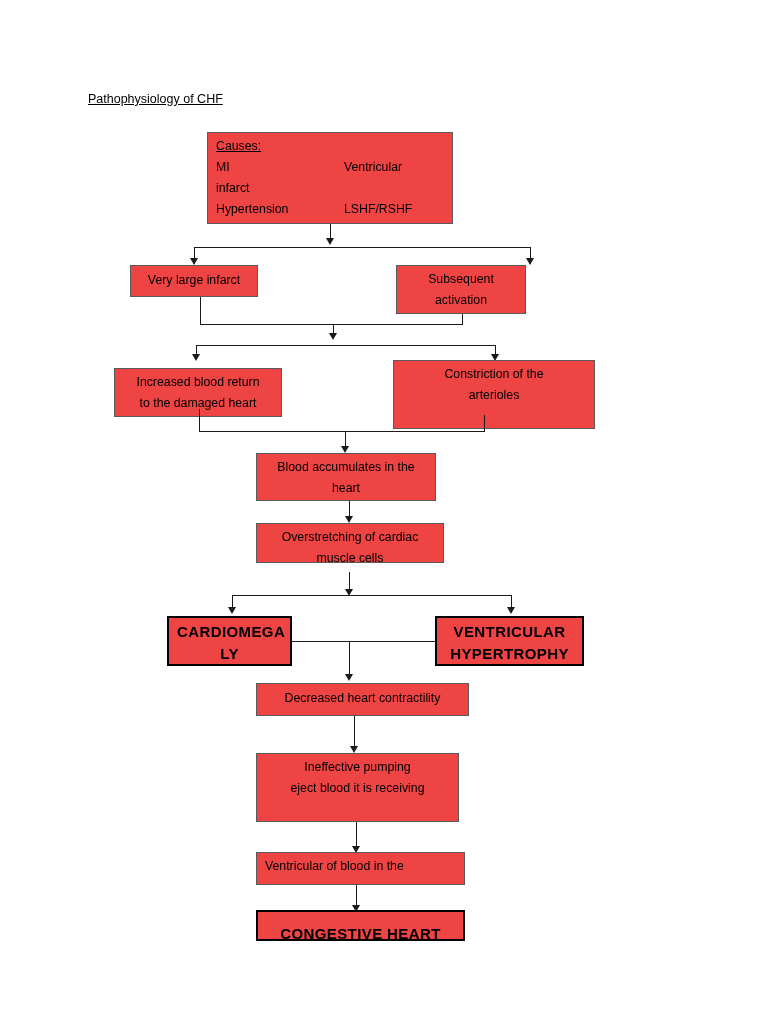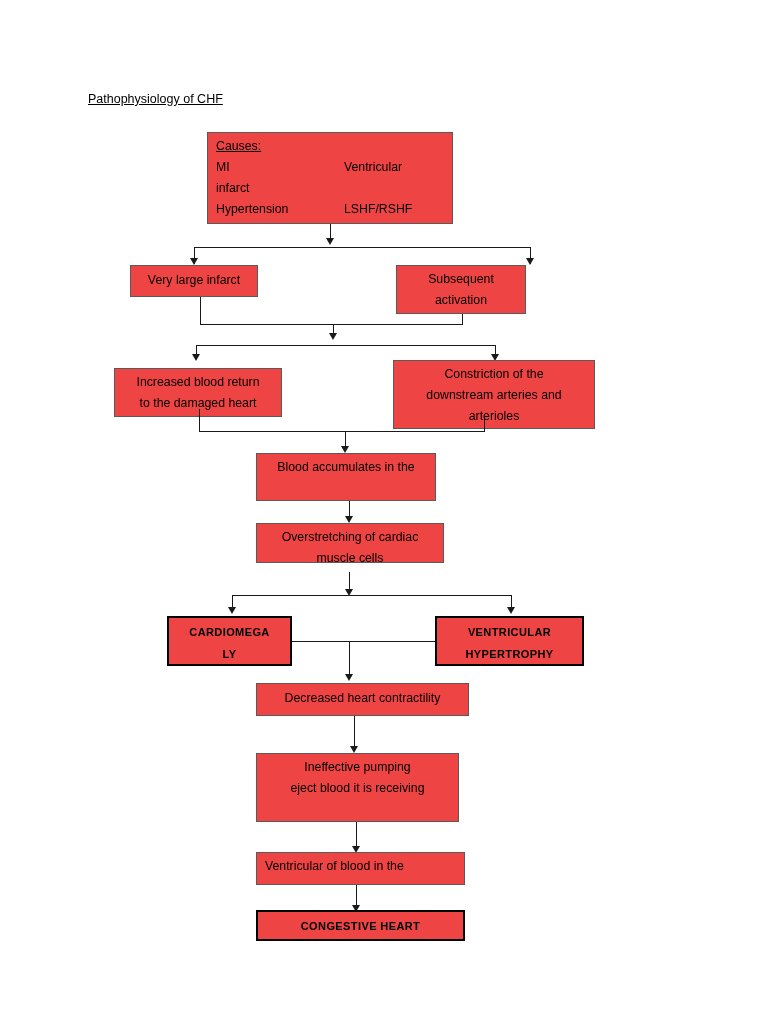--- a/index.html
+++ b/index.html
@@ -48,21 +48,21 @@
     text-align: center;
   }
   .box.strong {
     border: 2px solid #000000;
     font-weight: bold;
     letter-spacing: 0.4px;
   }
   .box.strong .inner {
     text-align: center;
     line-height: 22px;
-    font-size: 11px;
+    font-size: 15px;
   }
 
   
   .causes-title {
     text-decoration: underline;
   }
   .cause-row {
     position: relative;
     white-space: nowrap;
   }
@@ -151,34 +151,34 @@
   <div class="box center" style="left:114px; top:360px; width:168px; height:49px;margin-top:8px;">
     <div class="inner" style="padding-top:3px;">
       <div>Increased blood return</div>
       <div>to the damaged heart</div>
     </div>
   </div>
 
   <div class="box center" style="left:393px; top:360px; width:202px; height:69px;">
     <div class="inner" style="padding-top:3px;">
       <div>Constriction of the</div>
-      <div>downstream arteries and</div>
       <div>arterioles</div>
     </div>
   </div>
 
   <div class="line-v" style="left:199px; top:409px; height:22px;"></div>
   <div class="line-v" style="left:484px; top:415px; height:16px;"></div>
   <div class="line-h" style="left:199px; top:431px; width:286px;"></div>
   <div class="line-v" style="left:345px; top:431px; height:18px;"></div>
   <div class="arrow-down" style="left:341px; top:446px;"></div>
 
   <div class="box center" style="left:256px; top:453px; width:180px; height:48px;">
     <div class="inner" style="padding-top:3px;">
       <div>Blood accumulates in the</div>
+      <div>heart</div>
     </div>
   </div>
 
   <div class="line-v" style="left:349px; top:501px; height:17px;"></div>
   <div class="arrow-down" style="left:345px; top:516px;"></div>
 
   <div class="box center" style="left:256px; top:523px; width:188px; height:40px;">
     <div class="inner" style="padding-top:3px;">
       <div>Overstretching of cardiac</div>
       <div>muscle cells</div>
@@ -233,18 +233,18 @@
   <div class="box" style="left:256px; top:852px; width:209px; height:33px;">
     <div class="inner" style="padding-top:3px;">
       <div>Ventricular of blood in the</div>
     </div>
   </div>
 
   <div class="line-v" style="left:356px; top:885px; height:24px;"></div>
   <div class="arrow-down" style="left:352px; top:905px;"></div>
 
   <div class="box strong" style="left:256px; top:910px; width:209px; height:31px;">
-    <div class="inner" style="padding-top:3px;">
+    <div class="inner" style="padding-top:11px;">
       <div>CONGESTIVE HEART</div>
     </div>
   </div>
 
 </div>
 
 </body></html>

